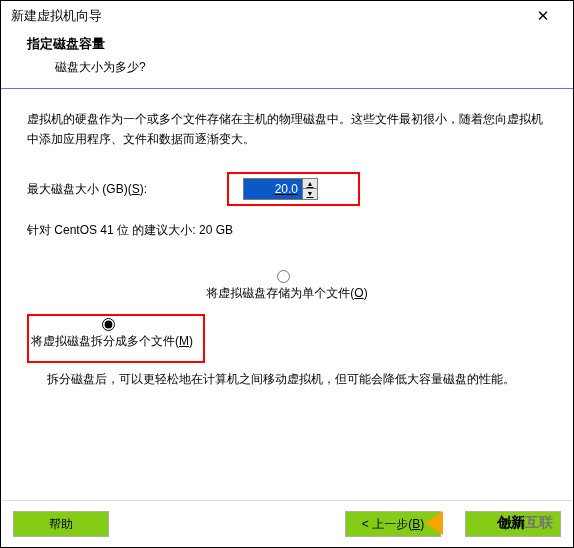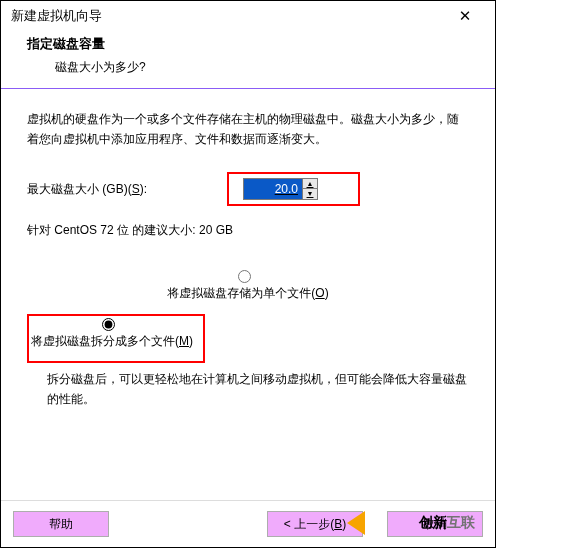--- a/index.html
+++ b/index.html
@@ -5,21 +5,21 @@
     * { box-sizing: border-box; margin: 0; padding: 0; }
     body {
       font-family: "Microsoft YaHei", "Segoe UI", Tahoma, sans-serif;
       font-size: 12px;
       background: #fff;
       color: #000;
       width: 574px;
       height: 548px;
       overflow: hidden;
     }
-    .window { border: 1px solid #000; width: 496px; height: 548px; display: flex; flex-direction: column; }
+    .window { border: 1px solid #000; width: 574px; height: 548px; display: flex; flex-direction: column; }
     .titlebar {
       display: flex; align-items: center; justify-content: space-between;
       padding: 6px 10px 2px 10px;
       background: #fff;
     }
     .titlebar-title { font-size: 13px; }
     .close-btn { width: 40px; text-align: center; font-size: 15px; cursor: pointer; }
     .header-section {
       padding: 8px 20px 12px 26px;
       border-bottom: 1px solid #8b5cf6;
@@ -59,21 +59,21 @@
     .radio-highlight {
       border: 2px solid #f00; display: inline-flex; align-items: center;
       padding: 2px 10px 10px 2px;
     }
     .radio-desc { padding-left: 20px; margin-top: 6px; line-height: 1.7; }
     .footer {
       border-top: 1px solid #ddd; padding: 10px 12px;
       display: flex; align-items: center;
     }
     .btn {
-      min-width: 96px; height: 26px; border: 1px solid #adadad; background: #f0abfc;
+      min-width: 96px; height: 26px; border: 1px solid #adadad; background: #84cc16;
       font-size: 12px; cursor: pointer; font-family: inherit;
       display: inline-flex; align-items: center; justify-content: center;
     }
     .btn-help { width: 96px; }
     .footer-spacer { flex: 1; }
     .btn-group { display: inline-flex; }
     .btn-next-highlight { border: 2px solid #f00; display: inline-flex; padding: 2px; margin-left: -1px; }
     .btn-cancel-wrap { margin-left: 8px; position: relative; padding-left: 16px; }
     .brand-overlay {
       position: absolute; left: -10px; top: -2px; width: 110px; height: 30px; pointer-events: none;
@@ -101,38 +101,38 @@
     <span class="titlebar-title">新建虚拟机向导</span>
     <span class="close-btn">✕</span>
   </div>
 
   <div class="header-section">
     <div class="header-title">指定磁盘容量</div>
     <div class="header-subtitle">磁盘大小为多少?</div>
   </div>
 
   <div class="content">
-    <div class="desc-text">虚拟机的硬盘作为一个或多个文件存储在主机的物理磁盘中。磁盘大小为多少，随着您向虚拟机中添加应用程序、文件和数据而逐渐变大。</div>
+    <div class="desc-text">虚拟机的硬盘作为一个或多个文件存储在主机的物理磁盘中。这些文件最初很小，随着您向虚拟机中添加应用程序、文件和数据而逐渐变大。</div>
 
     <div class="size-row">
       <span class="size-label">
         <span>最大磁盘大小 (GB)(</span><span class="mnemonic">S</span><span>):</span>
       </span>
       <span class="spinbox-highlight">
         <span class="spinbox">
           <input type="text" value="20.0" style="">
           <span class="spin-btns">
             <button class="spin-btn">▲</button>
             <button class="spin-btn">▼</button>
           </span>
         </span>
       </span>
     </div>
 
-    <div class="rec-text">针对 CentOS 72 位 的建议大小: 20 GB</div>
+    <div class="rec-text">针对 CentOS 41 位 的建议大小: 20 GB</div>
 
     <label class="radio-row">
       <input type="radio" name="split" style="">
       <span>
         <span>将虚拟磁盘存储为单个文件(</span><span class="mnemonic">O</span><span>)</span>
       </span>
     </label>
 
     <div>
       <span class="radio-highlight">

